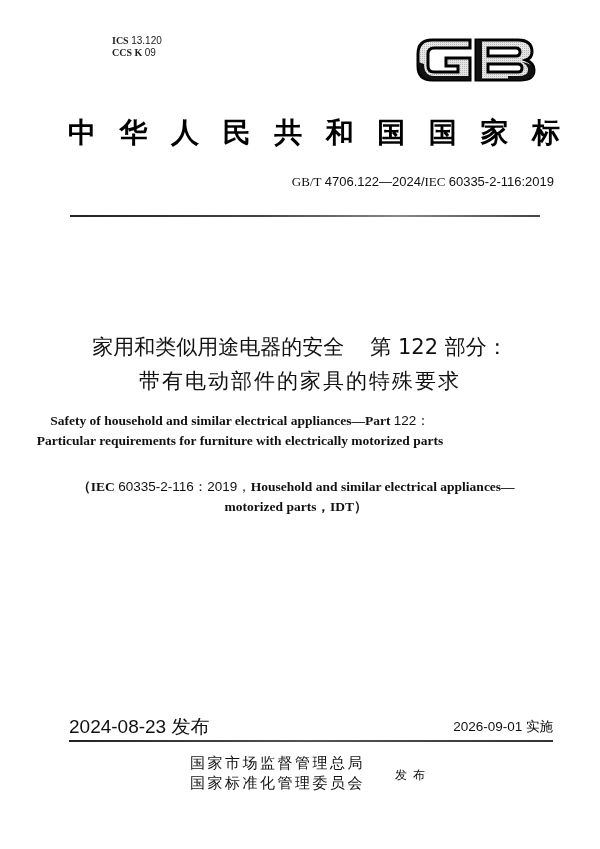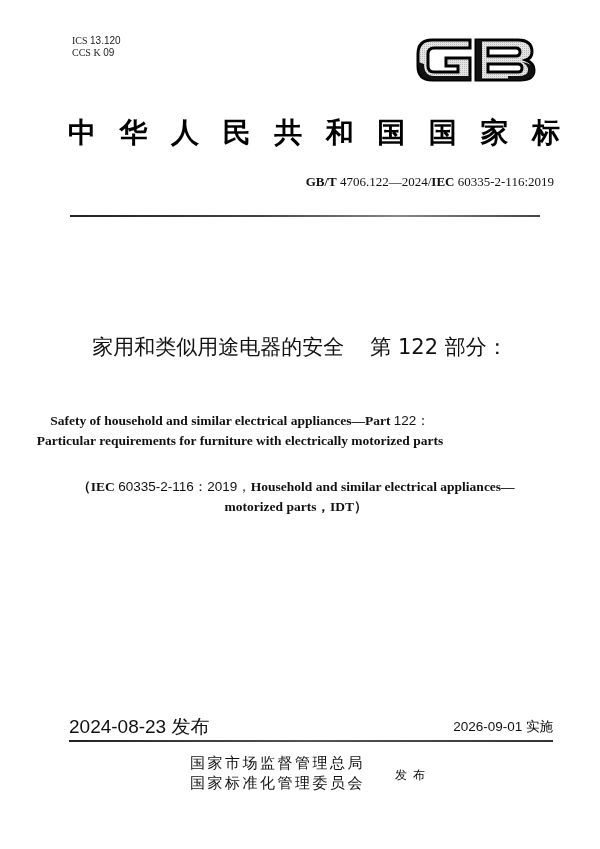--- a/index.html
+++ b/index.html
@@ -1,25 +1,25 @@
 <!DOCTYPE html>
 <html><head>
 <meta charset="utf-8">
 <style>
   html, body { margin: 0; padding: 0; background: #ffffff; }
   body { width: 600px; height: 849px; position: relative; overflow: hidden; color: #111; }
   .abs { position: absolute; }
   .codes { left: 72px; top: 35px; font-size: 10px; line-height: 12px; font-family: "Liberation Serif", serif; color: #222; }
-  .codes b { font-weight: normal; }
+  .codes b { font-weight: bold; margin-left: 40px; }
   .codes .num { font-family: "Liberation Sans", sans-serif; font-weight: normal; }
   .gb-logo { left: 412px; top: 32px; width: 128px; height: 56px; }
   .main-title { left: 68px; top: 116px; width: 492px; font-family: "DejaVu Serif", serif; font-weight: bold; font-size: 28px; line-height: 34px; display: flex; justify-content: space-between; color: #000; }
   .std-no { right: 46px; top: 174px; font-size: 13px; line-height: 16px; color: #111; }
-  .std-no .b { font-family: "Liberation Serif", serif; font-weight: bold; }
-  .std-no .n { font-family: Liberation Serif, serif; }
+  .std-no .b { font-family: "Liberation Serif", serif; font-weight: normal; }
+  .std-no .n { font-family: Liberation Sans, sans-serif; }
   .rule-top { left: 70px; top: 215px; width: 470px; height: 1.5px; background: linear-gradient(90deg, #222 0%, #444 40%, #888 70%, #444 100%); }
   .cn-title { left: 0; top: 330px; width: 600px; text-align: center; font-family: "DejaVu Sans", sans-serif; font-size: 21px; line-height: 34px; color: #111; }
   .cn-title .gap { display: inline-block; width: 26px; }
   .en-title { left: 0; top: 411px; width: 480px; text-align: center; font-family: "Liberation Serif", serif; font-weight: bold; font-size: 13.5px; line-height: 20px; color: #111; }
   .iec-title { left: 0; top: 477px; width: 592px; text-align: center; font-family: "Liberation Serif", serif; font-weight: bold; font-size: 13.5px; line-height: 20px; color: #111; }
   .sans-num { font-family: "Liberation Sans", sans-serif; font-weight: normal; }
   .date-left { left: 69px; top: 717px; font-family: "Liberation Sans", sans-serif; font-size: 19px; line-height: 18px; }
   .date-right { right: 47px; top: 717px; font-family: "Liberation Sans", sans-serif; font-size: 13.5px; line-height: 18px; }
   .cjk { font-family: "DejaVu Sans", sans-serif; }
   .rule-bottom { left: 69px; top: 740px; width: 484px; height: 1.5px; background: linear-gradient(90deg, #222 0%, #555 50%, #333 100%); }
@@ -68,20 +68,21 @@
   <span class="n">4706.122—2024/</span><span class="b">IEC</span>
   <span class="n">60335-2-116:2019</span>
 </div>
 
 <div class="abs rule-top"></div>
 
 <div class="abs cn-title">
   <div>
     <span>家用和类似用途电器的安全</span><span class="gap"></span><span>第 122 部分：</span>
   </div>
+  <div style="letter-spacing:2px;">带有电动部件的家具的特殊要求</div>
 </div>
 
 <div class="abs en-title">
   <div>
     <span>Safety of household and similar electrical appliances—Part </span><span class="sans-num">122</span><span class="sans-num">：</span>
   </div>
   <div>Particular requirements for furniture with electrically motorized parts</div>
 </div>
 
 <div class="abs iec-title">

